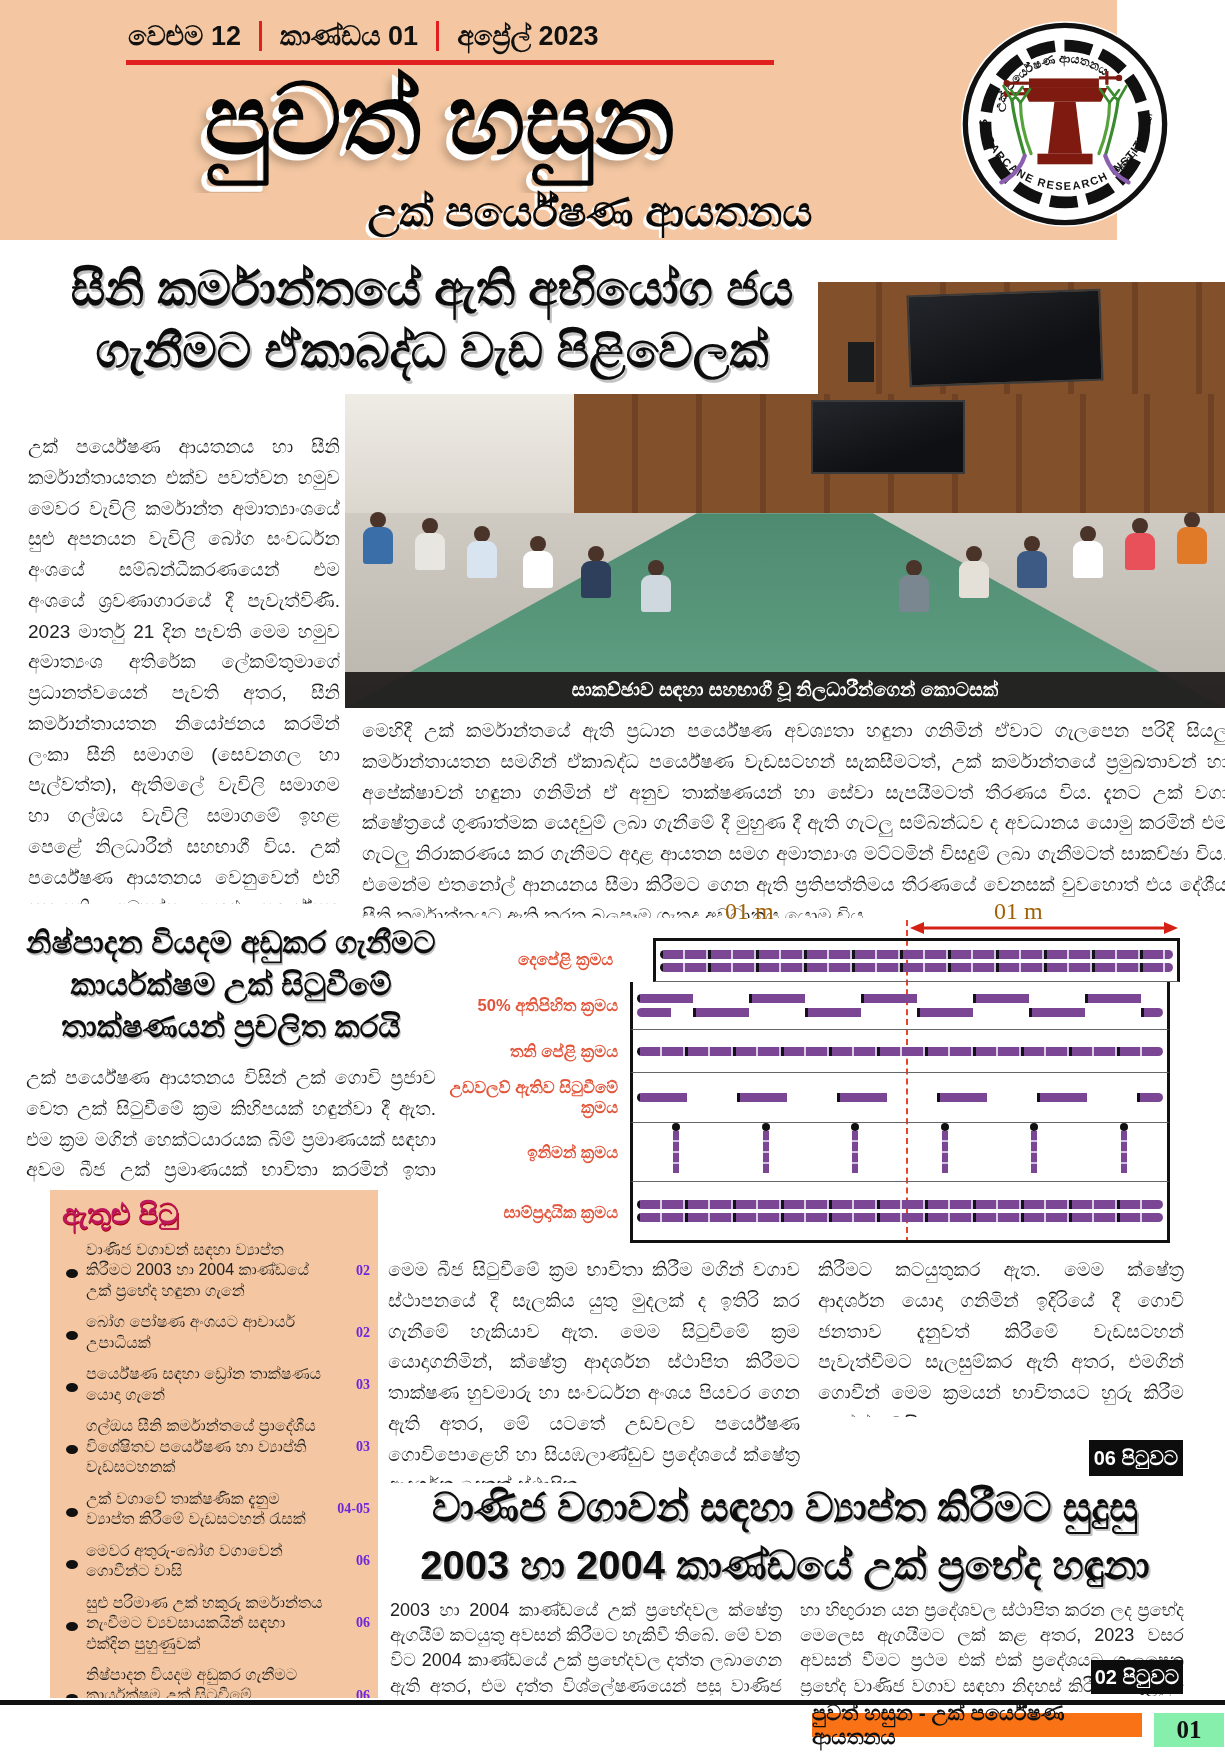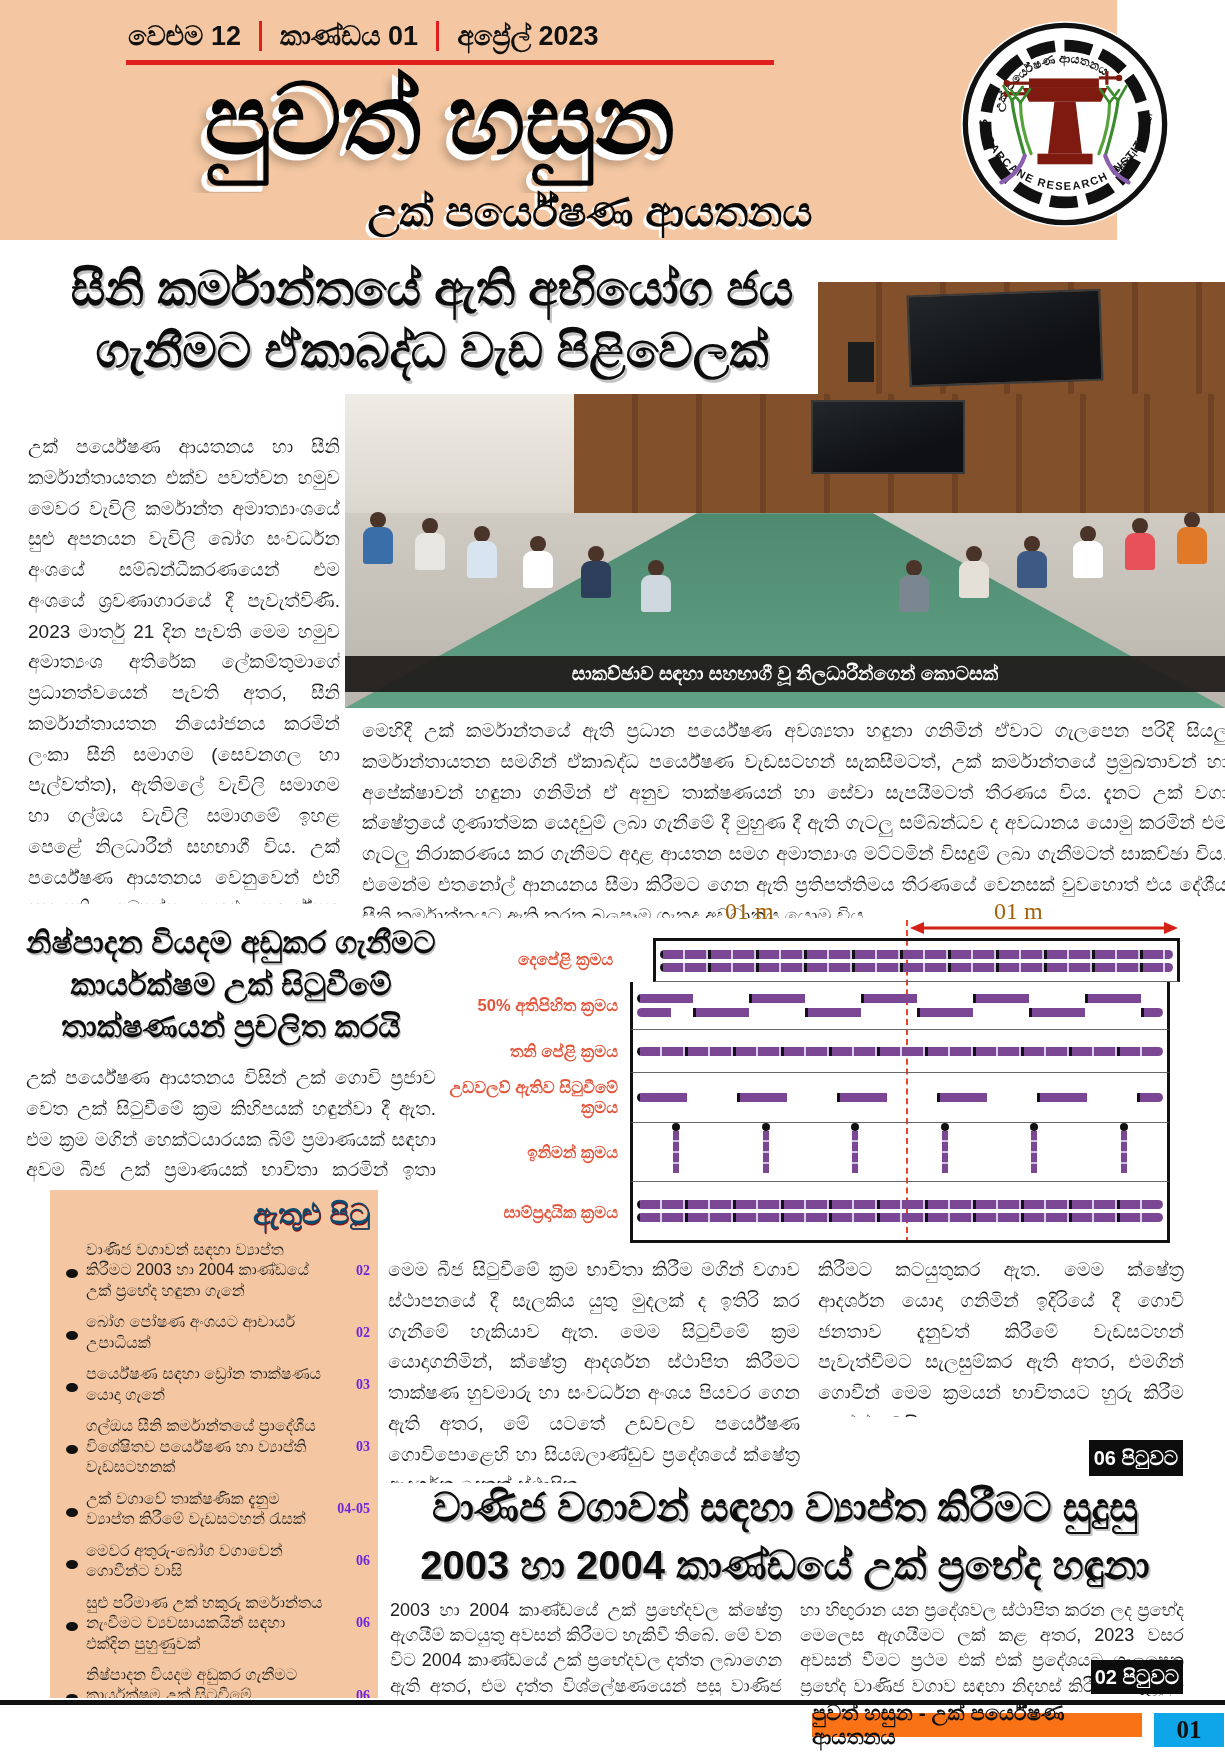--- a/index.html
+++ b/index.html
@@ -32,21 +32,21 @@
       background:repeating-linear-gradient(90deg,#82512c 0 58px,#6e4222 58px 64px);}
   .photo .tv{position:absolute;background:linear-gradient(160deg,#23262b,#0e1013 70%);border:2px solid #3a3a3a;}
   .photo .sidewall{position:absolute;left:0;top:0;width:26%;height:42%;background:linear-gradient(#efece6,#d9d4cb);}
   .photo .table{position:absolute;left:0;top:38%;right:0;bottom:0;
       background:linear-gradient(#cfcac2,#b9b4ac);}
   .photo .felt{position:absolute;left:0;top:38%;right:0;bottom:0;
       background:linear-gradient(#4e8a70,#61a184);clip-path:polygon(40% 0,60% 0,100% 100%,0 100%);}
   .person{position:absolute;width:30px;height:52px;}
   .person .head{position:absolute;left:7px;top:0;width:16px;height:16px;border-radius:50%;background:#4a3328;}
   .person .body{position:absolute;left:0;top:15px;width:30px;height:37px;border-radius:9px 9px 3px 3px;}
-  .caption{position:absolute;left:0;right:0;bottom:16px;height:36px;background:rgba(33,30,28,0.95);
+  .caption{position:absolute;left:0;right:0;bottom:0;height:36px;background:rgba(33,30,28,0.95);
            color:#fff;font-size:19px;font-weight:bold;display:flex;align-items:center;justify-content:center;}
   
   .diagram{left:428px;top:938px;width:752px;height:305px;}
   .drow{display:flex;width:100%;}
   .dlabel{width:202px;display:flex;align-items:center;justify-content:flex-end;text-align:right;
           padding-right:12px;box-sizing:border-box;color:#e2553a;font-size:16.5px;font-weight:bold;line-height:1.2;overflow:hidden;}
   .dcell{width:540px;box-sizing:border-box;border-left:3px solid #111;border-right:3px solid #111;
          border-bottom:1.5px solid #666;display:flex;flex-direction:column;justify-content:center;padding:0 4px;}
   .drow:first-child .dcell{border-top:3px solid #111;}
   .drow:last-child .dcell{border-bottom:3px solid #111;}
@@ -62,34 +62,34 @@
     background:repeating-linear-gradient(90deg,#14101a 0 3px,#7b4795 3px 50px,transparent 50px 100px);}
   .sticks{display:flex;justify-content:space-between;padding:0 36px;}
   .stick{position:relative;width:6px;height:42px;
     background:repeating-linear-gradient(180deg,#7b4795 0 9px,#cfc2de 9px 11px);}
   .stick::before{content:"";position:absolute;top:-8px;left:-1px;width:8px;height:8px;border-radius:50%;background:#111;}
   .scale-label{color:#a16207;font-size:24px;font-family:"Liberation Serif","DejaVu Serif",serif;}
   .dash-line{border-left:2.5px dashed #e8442a;}
   
   .toc{left:50px;top:1190px;width:328px;height:508px;background:#f4c7a2;box-sizing:border-box;
        padding:6px 8px 6px 12px;overflow:hidden;}
-  .toc-title{text-align:right;color:#0c4a6e;font-size:29px;font-weight:bold;margin:2px 0 8px 0;
+  .toc-title{text-align:left;color:#be185d;font-size:29px;font-weight:bold;margin:2px 0 8px 0;
              text-shadow:0.5px 0.5px 0 #a00;}
   .toc-item{display:flex;align-items:center;margin-bottom:11px;}
   .toc-bullet{flex:0 0 12px;height:9px;background:#111;border-radius:50%;margin:6px 8px 0 4px;}
   .toc-text{flex:1;font-size:16px;line-height:1.28;color:#222;}
   .toc-page{flex:0 0 44px;text-align:right;font-size:14px;font-weight:bold;color:#6d28d9;
             font-family:"Liberation Serif","DejaVu Serif",serif;}
   
   .badge{background:#0d0d0d;color:#ffffff;font-size:20px;font-weight:bold;display:flex;
          align-items:center;justify-content:center;}
   .footer-rule{left:0;top:1700px;width:1225px;height:5px;background:#111;}
   .footer-bar{left:812px;top:1713px;width:330px;height:24px;background:#f97316;display:flex;
               align-items:center;justify-content:center;font-size:21px;font-weight:bold;color:#111;}
-  .footer-page{left:1154px;top:1713px;width:70px;height:34px;background:#0ea5e9;display:flex;
+  .footer-page{left:1154px;top:1713px;width:70px;height:34px;background:#86efac;display:flex;
                align-items:center;justify-content:center;font-size:25px;font-weight:bold;color:#111;
                font-family:"Liberation Serif","DejaVu Serif",serif;}
 </style>
 </head>
 <body>
 
 <div class="page">
 
   <div class="abs masthead">
     <div class="abs volline">

